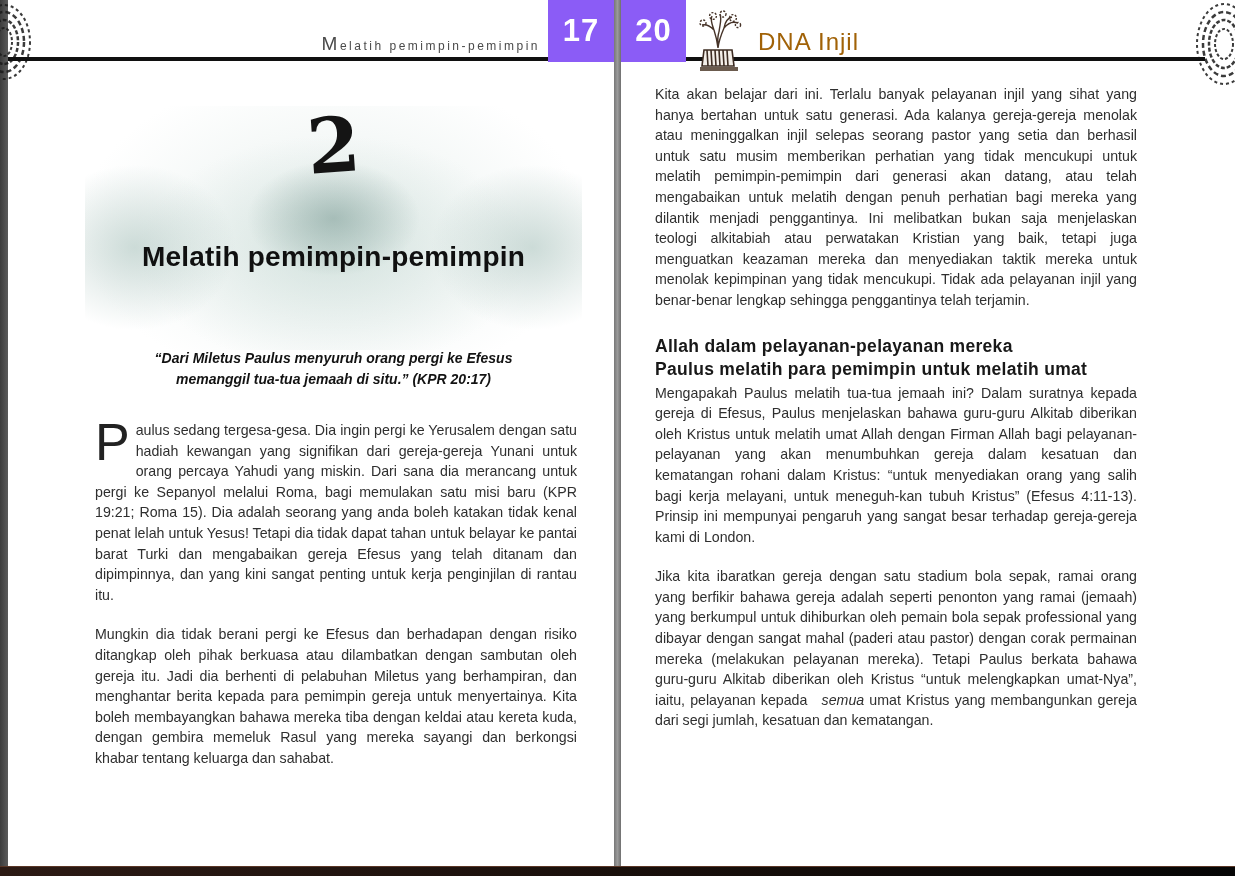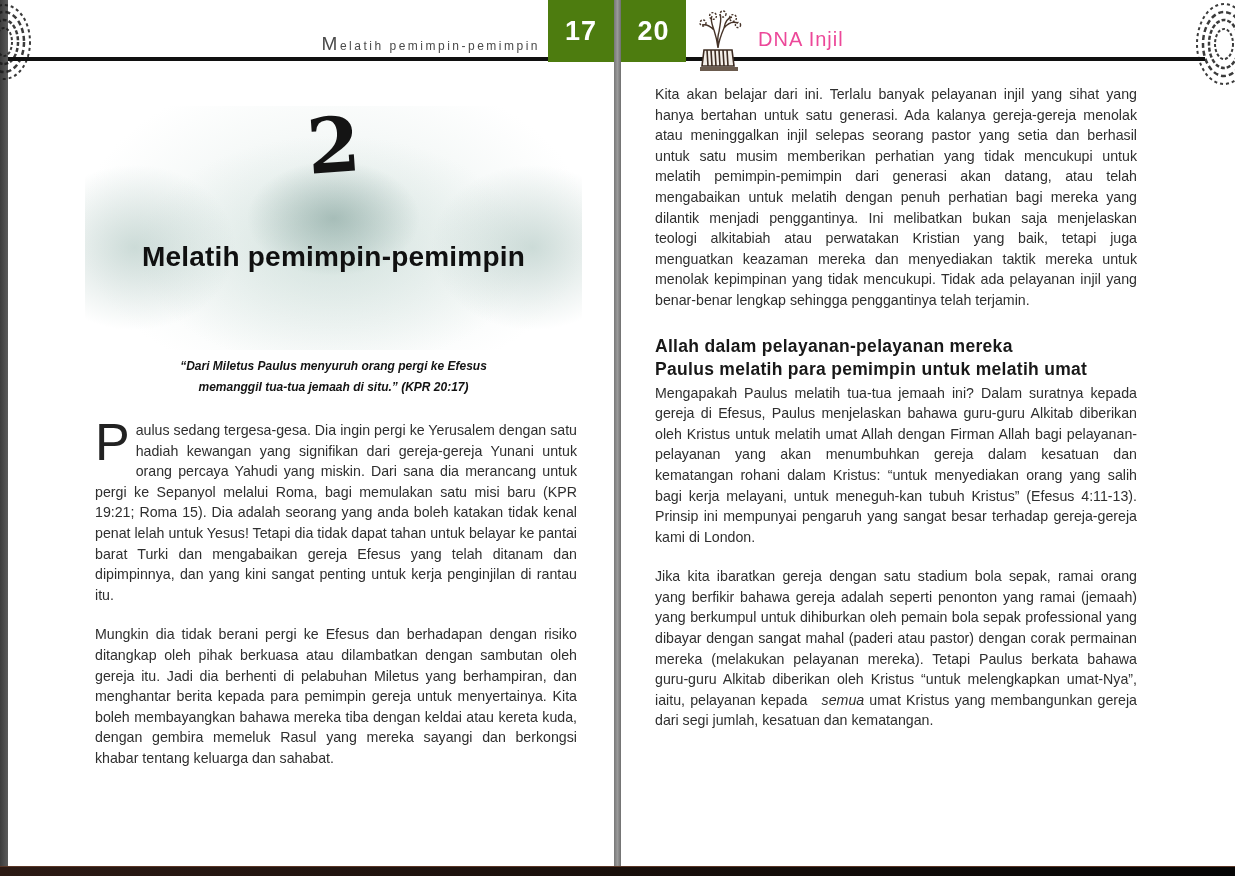--- a/index.html
+++ b/index.html
@@ -13,29 +13,29 @@
   .bottom-bar{position:absolute;left:0;top:866px;width:1235px;height:10px;
               background:linear-gradient(to right,#2c1a14,#170e0a 55%,#050505);
               border-top:1px solid #5a3626;}
   .gutter{position:absolute;left:614px;top:0;width:7px;height:866px;
           background:linear-gradient(to right,#777,#9a9a9a,#6f6f6f);}
 
   
   .running-head{position:absolute;left:250px;top:33px;width:290px;text-align:right;
                 font-size:12px;letter-spacing:2.5px;color:#4a4a4a;}
   .running-head::first-letter{font-size:19px;}
-  .pagebox{position:absolute;top:0;width:66px;height:62px;background:#4d7c0f;
+  .pagebox{position:absolute;top:0;width:66px;height:62px;background:#8b5cf6;
            color:#fff;display:flex;align-items:center;justify-content:center;
-           font-size:27px;letter-spacing:1px;font-weight:bold;}
+           font-size:31px;letter-spacing:1px;font-weight:bold;}
   .box-17{left:548px;}
   .box-18{left:621px;width:65px;}
   .rule{position:absolute;top:57px;height:4px;background:#101010;}
   .rule-left{left:8px;width:540px;}
   .rule-right{left:686px;width:519px;}
-  .brand{position:absolute;left:758px;top:28px;font-size:20px;color:#ec4899;
+  .brand{position:absolute;left:758px;top:28px;font-size:24px;color:#a16207;
          letter-spacing:1px;font-weight:400;}
   .logo{position:absolute;left:690px;top:10px;width:60px;height:62px;}
 
   .ornament{position:absolute;opacity:.85;}
   .orn-left{left:-16px;top:4px;}
   .orn-right{left:1188px;top:2px;}
 
   
   .hero{position:absolute;left:85px;top:106px;width:497px;height:244px;
         background:
@@ -45,22 +45,22 @@
           radial-gradient(ellipse 250px 150px at 50% 60%, rgba(190,212,206,.5), rgba(190,212,206,0) 78%),
           radial-gradient(ellipse 300px 190px at 50% 50%, rgba(214,228,224,.55), rgba(214,228,224,0) 85%);}
   .chapter-num{position:absolute;left:85px;top:108px;width:497px;text-align:center;
                font-family:"DejaVu Serif",serif;font-weight:bold;font-size:76px;line-height:76px;
                color:#141414;transform:rotate(-4deg);}
   .chapter-title{position:absolute;left:60px;top:241px;width:547px;text-align:center;
                  font-size:28px;font-weight:bold;color:#101010;letter-spacing:.2px;}
   .chapter-sub{position:absolute;left:60px;top:280px;width:547px;text-align:center;
                font-style:italic;font-size:18.5px;line-height:24px;color:#20201e;
                font-family:"DejaVu Sans",sans-serif;}
-  .verse{position:absolute;left:85px;top:356px;width:497px;text-align:center;
-         font-weight:bold;font-style:italic;font-size:12px;line-height:21px;color:#131313;}
+  .verse{position:absolute;left:85px;top:348px;width:497px;text-align:center;
+         font-weight:bold;font-style:italic;font-size:14px;line-height:21px;color:#131313;}
 
   
   .col{position:absolute;width:482px;font-size:14.2px;line-height:20.6px;color:#2f2f2f;
        text-align:justify;}
   .col-left{left:95px;top:420px;}
   .col-right{left:655px;top:84px;}
   .col p{margin:0 0 19px 0;}
   .dropcap{float:left;font-size:52px;line-height:40px;padding:2px 6px 0 0;color:#222;}
   .sec-heading{font-size:17.5px;font-weight:bold;line-height:23px;color:#181818;
                margin:24px 0 2px 0;text-align:left;letter-spacing:.3px;}

